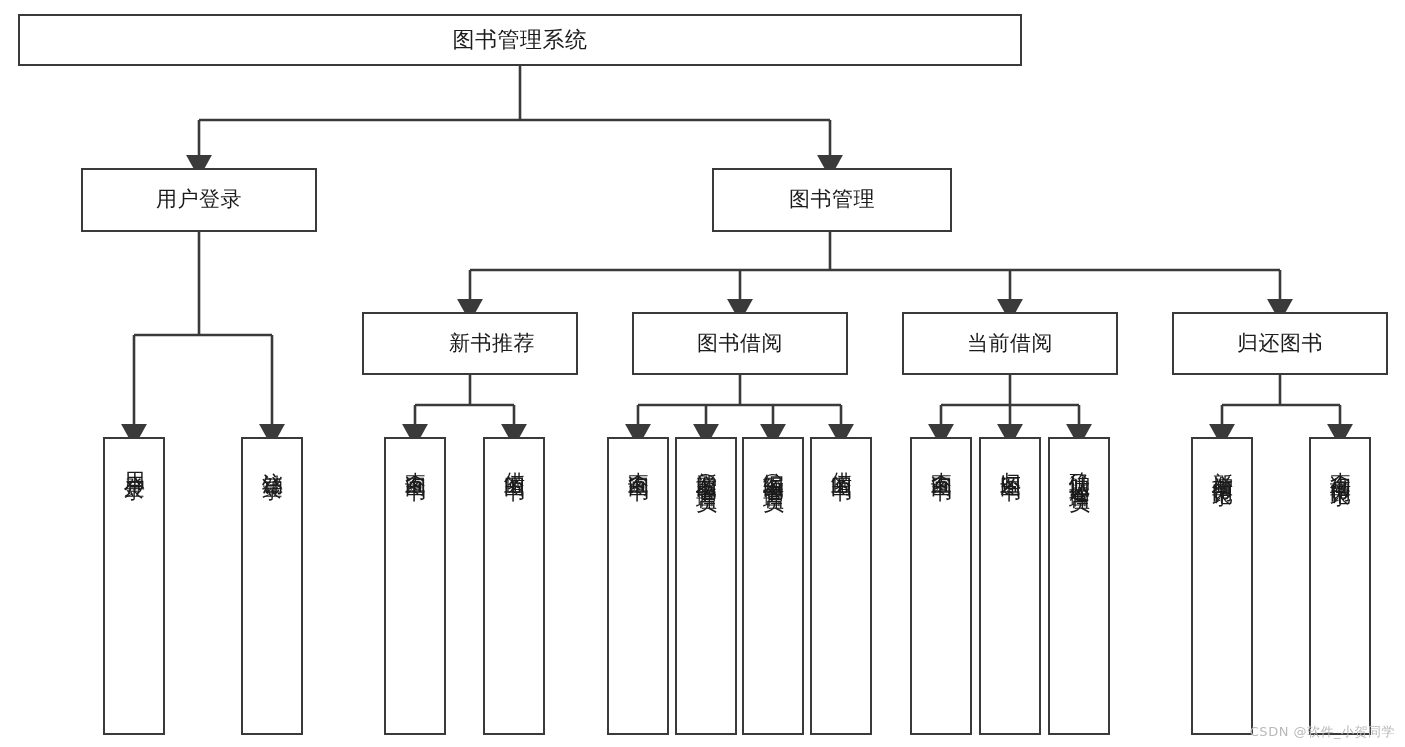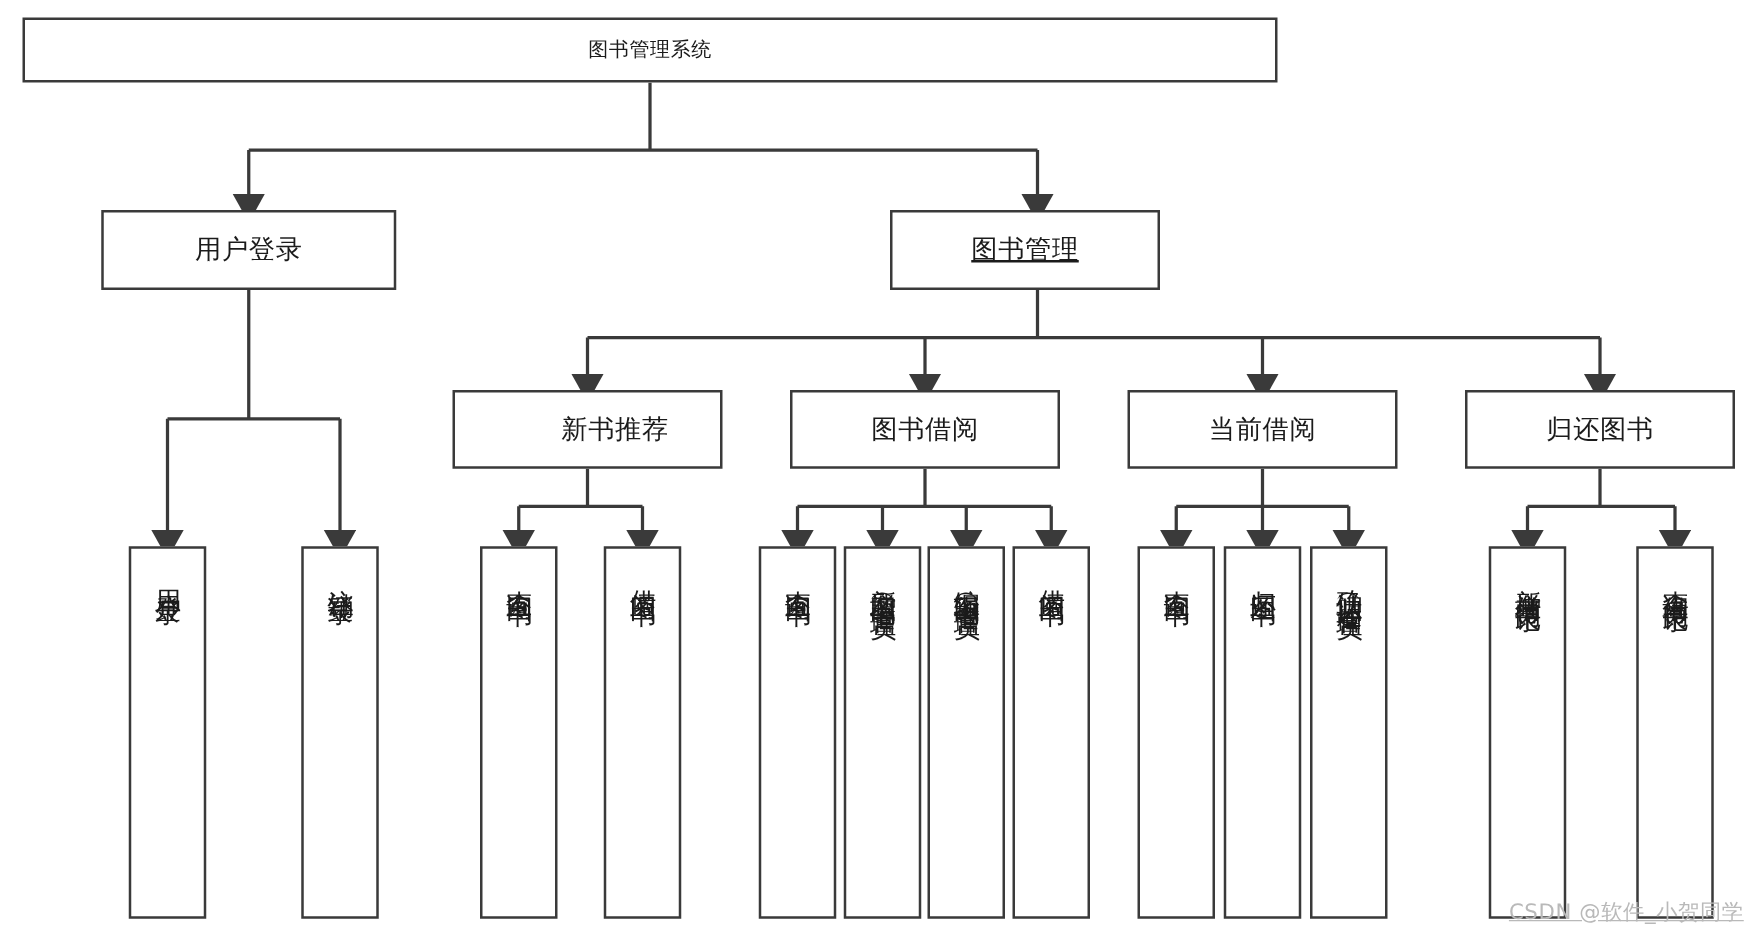--- a/index.html
+++ b/index.html
@@ -34,44 +34,43 @@
     text-align:center;
     line-height:1.12;
     white-space:nowrap;
   }
   
   .node.horiz .lbl{
     writing-mode:horizontal-tb;
     font-size:21px;
     letter-spacing:0.5px;
   }
-  .node.root .lbl{font-size:16px;}
+  .node.root .lbl{font-size:22px;}
   
   .node.vert{
     align-items:flex-start;
     padding-top:16px;
   }
   .node.vert .lbl{
     writing-mode:vertical-rl;
     text-orientation:upright;
     font-size:21px;
     letter-spacing:3px;
     line-height:1;
   }
   .watermark{
     position:absolute;
     right:10px;
     bottom:6px;
-    font-size:17px;
+    font-size:13px;
     color:#b9b9b9;
     letter-spacing:0.5px;
     z-index:5;
     white-space:nowrap;
     font-family:"DejaVu Sans","Liberation Sans",sans-serif;
-    text-decoration:underline;
   }
 </style>
 </head>
 <body>
 
 <div id="canvas">
 
   <svg class="links" viewBox="0 0 1405 747" xmlns="http://www.w3.org/2000/svg">
     <defs>
       <marker id="arw" markerWidth="11" markerHeight="11" refX="1.2" refY="5" orient="auto" markerUnits="strokeWidth">
@@ -122,21 +121,21 @@
     </g>
   </svg>
 
   <div class="node root horiz" style="left:18px;top:14px;width:1004px;height:52px;">
     <span class="lbl">图书管理系统</span>
   </div>
 
   <div class="node horiz" style="left:81px;top:168px;width:236px;height:64px;">
     <span class="lbl">用户登录</span>
   </div>
-  <div class="node horiz" style="left:712px;top:168px;width:216px;height:64px;text-decoration:underline;">
+  <div class="node horiz" style="left:712px;top:168px;width:240px;height:64px;">
     <span class="lbl">图书管理</span>
   </div>
 
   <div class="node horiz" style="left:362px;top:312px;width:216px;height:63px;padding-left:44px;">
     <span class="lbl">新书推荐</span>
   </div>
   <div class="node horiz" style="left:632px;top:312px;width:216px;height:63px;">
     <span class="lbl">图书借阅</span>
   </div>
   <div class="node horiz" style="left:902px;top:312px;width:216px;height:63px;">

